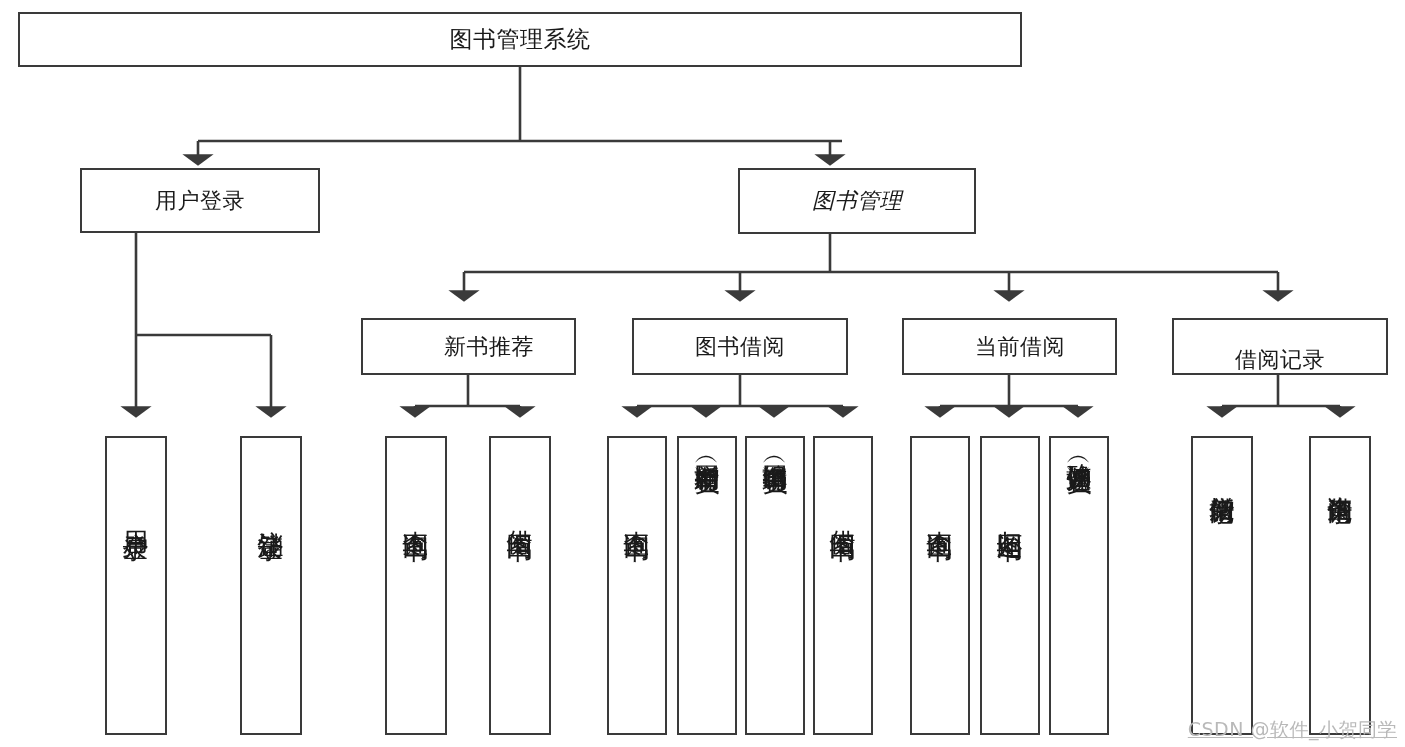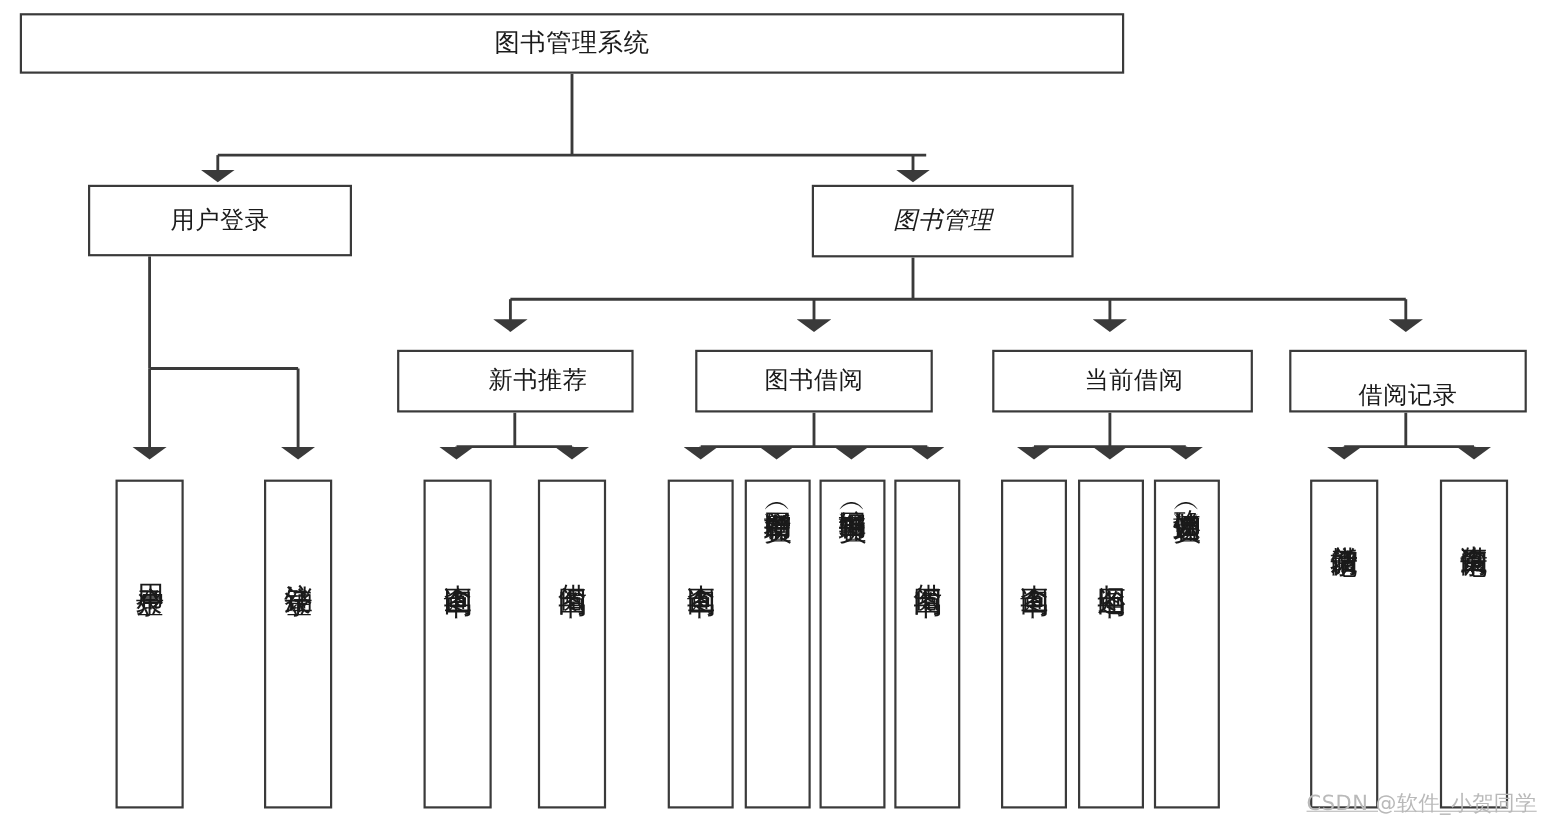--- a/index.html
+++ b/index.html
@@ -147,21 +147,21 @@
   <div class="node horiz" style="left:738px; top:168px; width:238px; height:66px;font-style:italic;">
     <span class="label">图书管理</span>
   </div>
 
   <div class="node horiz" style="left:361px; top:318px; width:215px; height:57px;padding-left:41px;">
     <span class="label">新书推荐</span>
   </div>
   <div class="node horiz" style="left:632px; top:318px; width:216px; height:57px;">
     <span class="label">图书借阅</span>
   </div>
-  <div class="node horiz" style="left:902px; top:318px; width:237px; height:57px;padding-left:21px;">
+  <div class="node horiz" style="left:902px; top:318px; width:215px; height:57px;padding-left:21px;">
     <span class="label">当前借阅</span>
   </div>
   <div class="node horiz" style="left:1172px; top:318px; width:216px; height:57px;align-items:flex-end;">
     <span class="label">借阅记录</span>
   </div>
 
   <div class="node vert mid" style="left:105px; top:436px; width:62px; height:299px; padding-top:72px;">
     <span class="label">用户登录</span>
   </div>
   <div class="node vert mid" style="left:240px; top:436px; width:62px; height:299px; padding-top:72px;">

